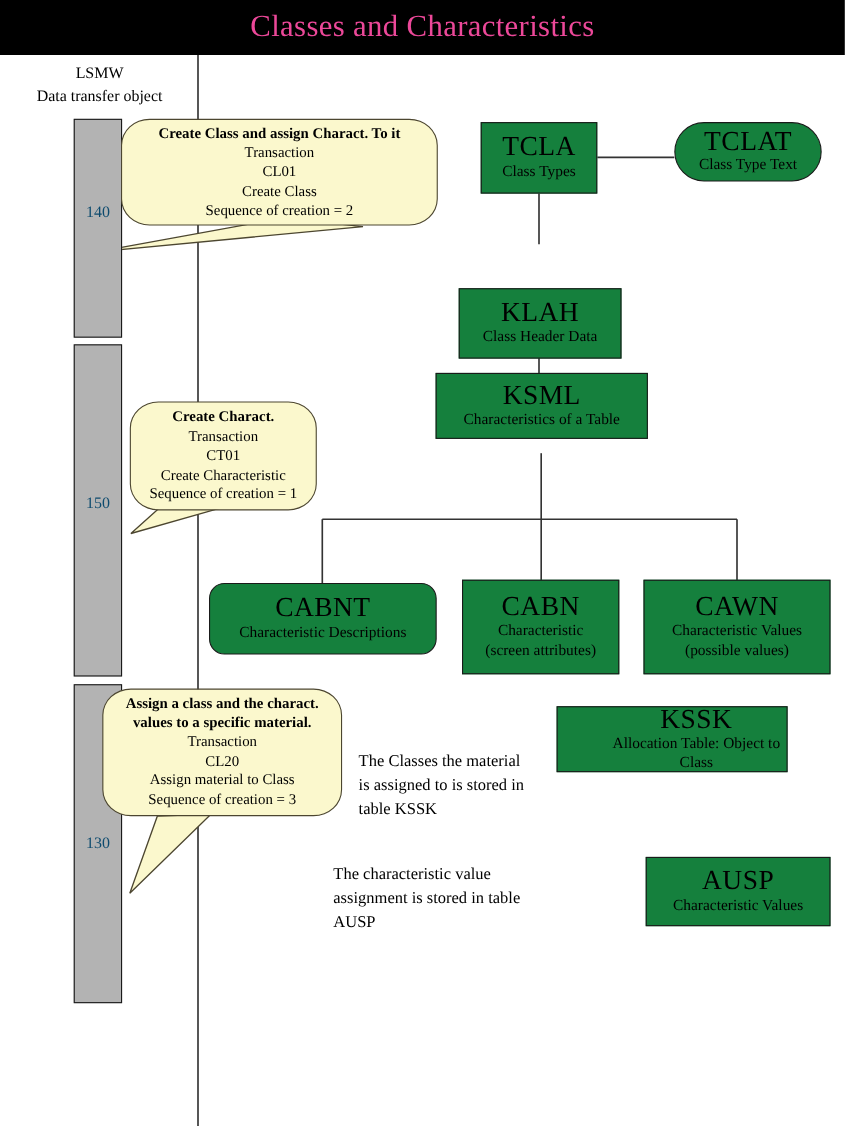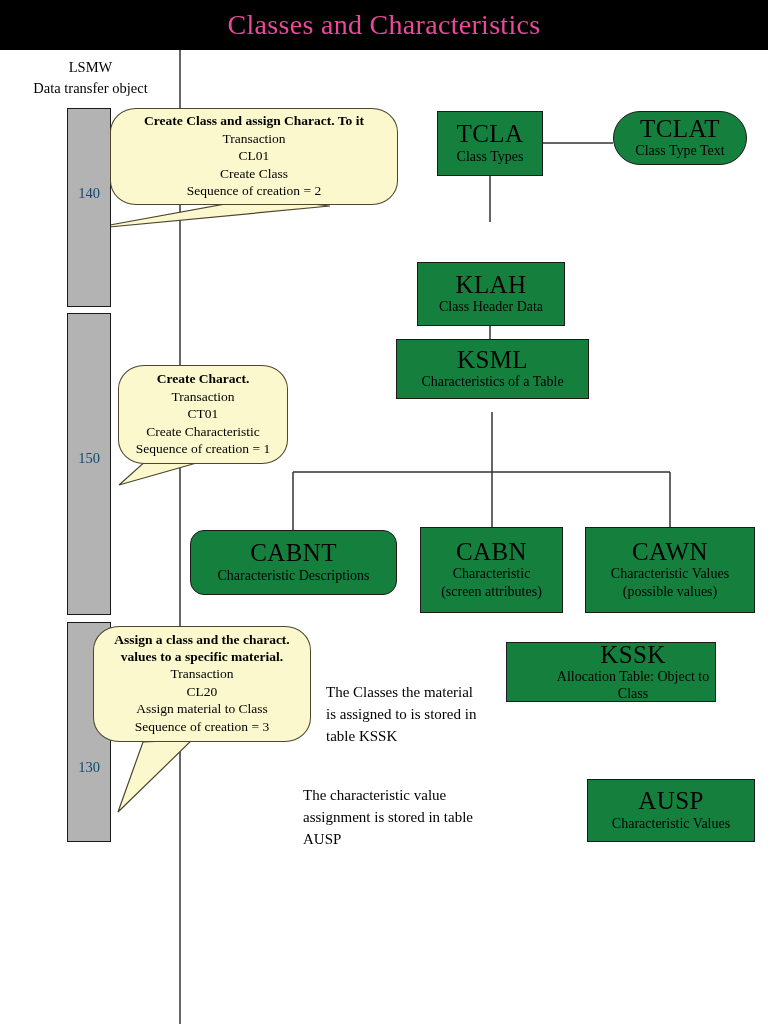--- a/index.html
+++ b/index.html
@@ -117,21 +117,21 @@
   </div>
 
   <div class="bar" style="left:67px;top:108px;width:44px;height:199px;">
     <div class="barlabel" style="top:76px;">140</div>
   </div>
 
   <div class="bar" style="left:67px;top:313px;width:44px;height:302px;">
     <div class="barlabel" style="top:136px;">150</div>
   </div>
 
-  <div class="bar" style="left:67px;top:622px;width:44px;height:220px;text-decoration:underline;">
+  <div class="bar" style="left:67px;top:622px;width:44px;height:290px;text-decoration:underline;">
     <div class="barlabel" style="top:136px;">130</div>
   </div>
 
   <div class="tbox" style="left:437px;top:111px;width:106px;height:65px;">
     <div class="tname">TCLA</div>
     <div class="tdesc">Class Types</div>
   </div>
 
   <div class="tbox" style="left:613px;top:111px;width:134px;height:54px;border-radius:30px;">
     <div class="tname">TCLAT</div>

